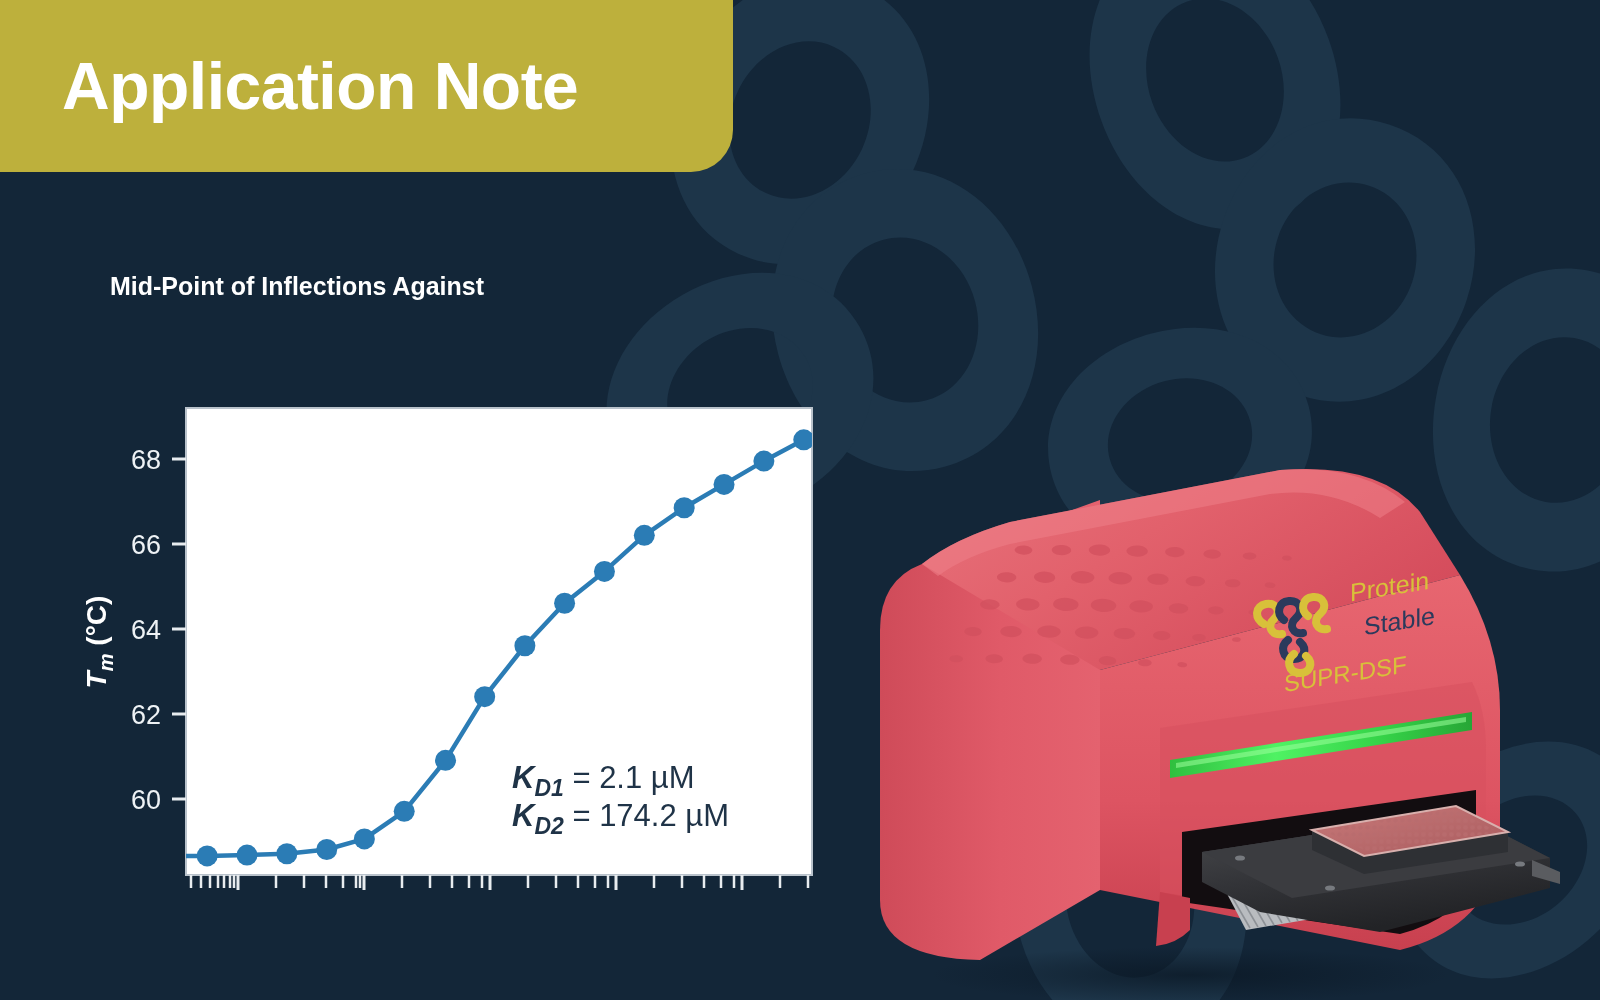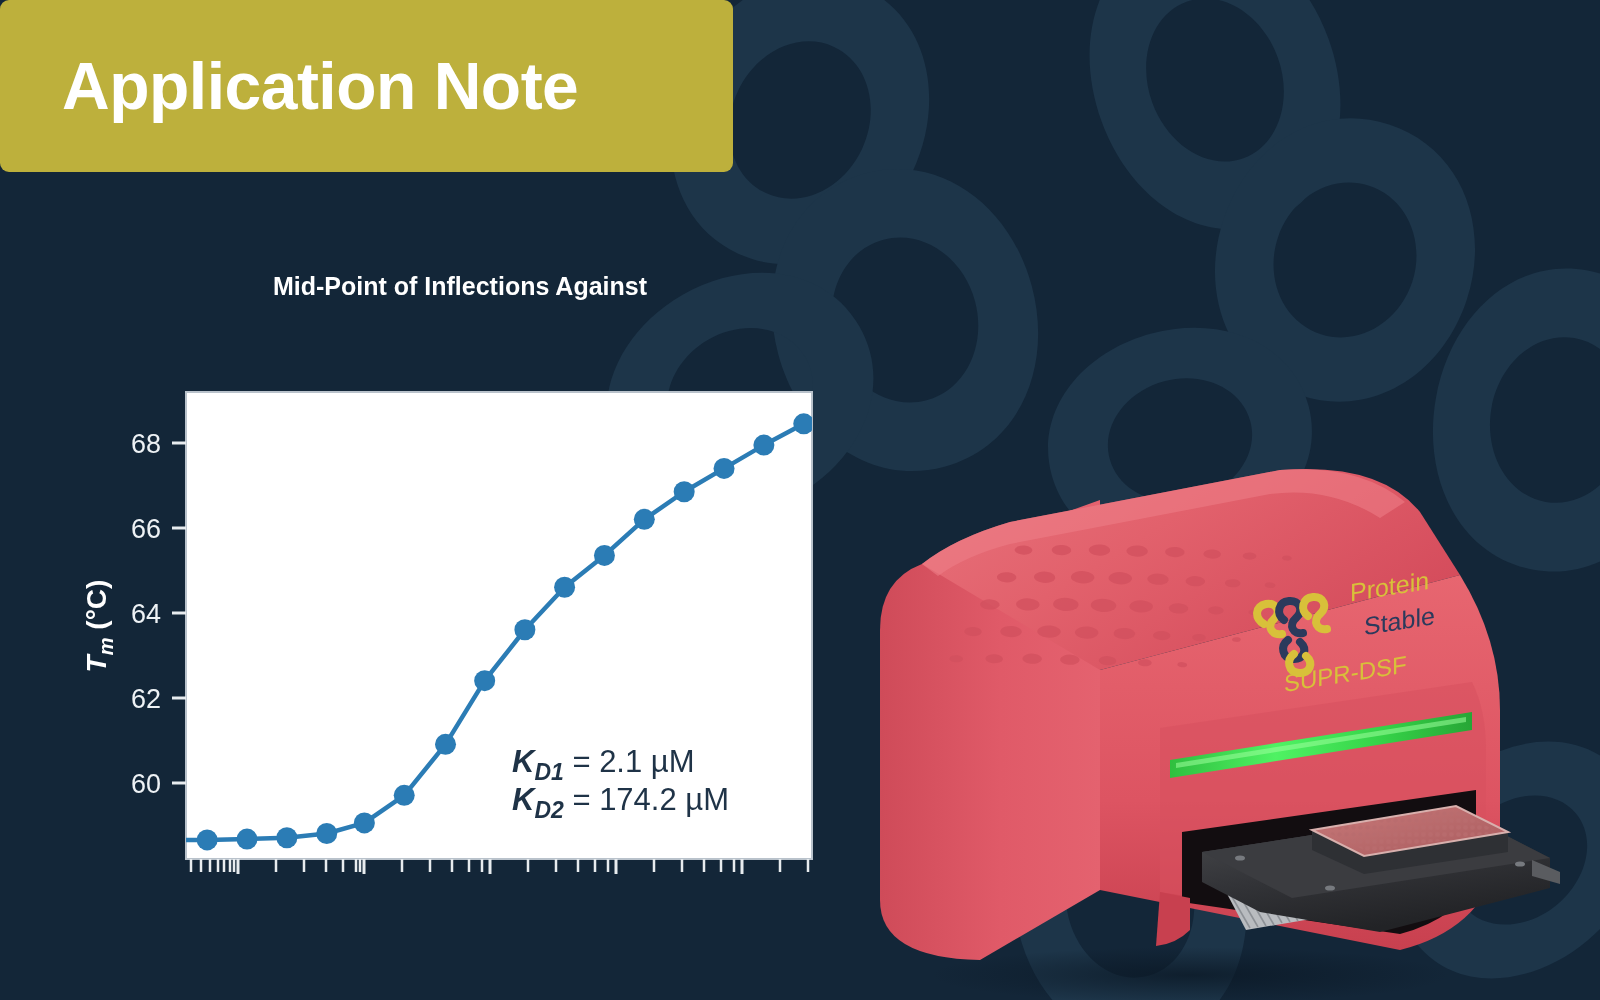--- a/index.html
+++ b/index.html
@@ -12,32 +12,32 @@
   #stage{position:relative;width:1600px;height:1000px;overflow:hidden;background:#132638;}
 
   
   #bg-watermark{position:absolute;inset:0;width:1600px;height:1000px;pointer-events:none;}
 
   
   #banner{
     position:absolute;left:0;top:0;width:733px;height:172px;
     background:#bdb03c;
     border-bottom-right-radius:42px;
-    display:flex;align-items:center;border-radius:9px;
+    display:flex;align-items:center;
   }
   #banner-title{
     color:#ffffff;font-size:66px;font-weight:bold;letter-spacing:-0.5px;
     margin-left:62px;line-height:1;
   }
 
   
   #chart-block{position:absolute;left:60px;top:272px;width:800px;height:640px;}
   #chart-title{
-    color:#ffffff;font-size:25px;font-weight:bold;text-align:center;
-    line-height:1.18;width:700px;margin:0 auto 12px auto;
+    color:#ffffff;font-size:25px;font-weight:bold;text-align:left;
+    line-height:1.18;width:700px;margin:0 auto 28px auto;
   }
   #chart-title span{display:block;}
 
   #plot-wrap{position:relative;width:800px;height:560px;}
   #plot-svg{position:absolute;left:0;top:0;}
 
   
   #device{position:absolute;left:860px;top:460px;width:740px;height:540px;}
 </style>
 </head>

